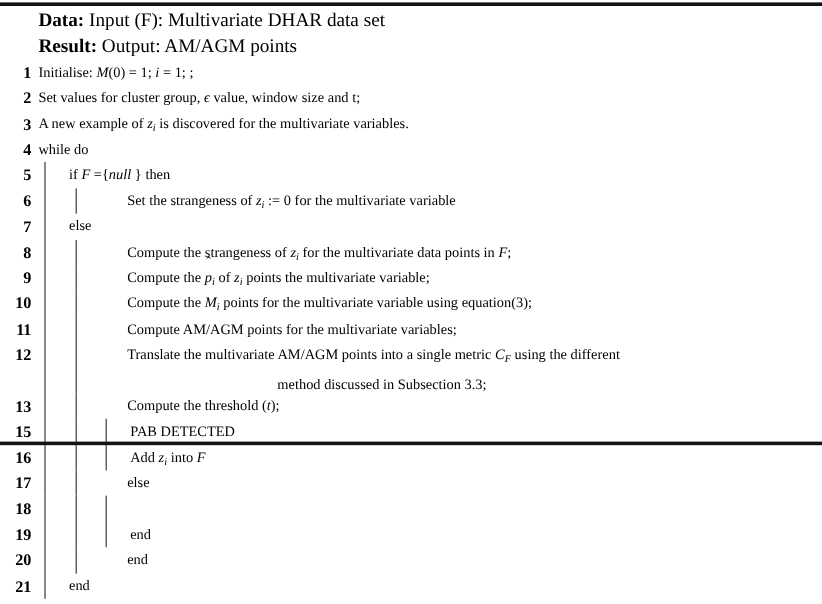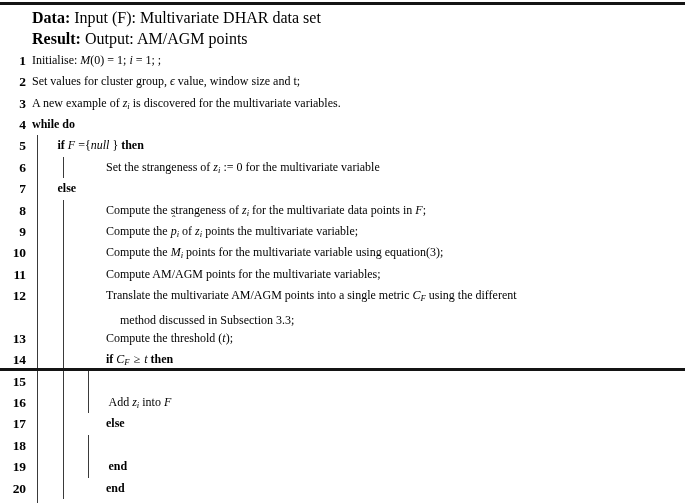--- a/index.html
+++ b/index.html
@@ -75,20 +75,21 @@
     padding-left: 6px;
     white-space: nowrap;
   }
   .body-text.wrap {
     white-space: normal;
     line-height: 21.4px;
   }
   .body-text .cont {
     display: block;
     padding-left: 14px;
+    text-align: center;
   }
 
   
   .ind0 { margin-left: 0px; }
   .ind1 { margin-left: 25.5px; }
   .ind2 { margin-left: 74px; }
   .ind3 { margin-left: 76.5px; }
 
   
   .vrule {
@@ -97,21 +98,21 @@
     width: 1.4px;
     background: #3a3a3a;
     height: 21.4px;
   }
   .vrule.tall { height: 42.8px; }
   .v1 { left: 37px; }
   .v2 { left: 62.5px; }
   .v3 { left: 88px; }
 
   .kw {
-    font-weight: bold;
+    font-weight: normal;
   }
   .mathvar {
     font-family: "Liberation Serif", "DejaVu Serif", serif;
     font-style: italic;
   }
   .mathit {
     font-style: italic;
   }
   .sub {
     font-size: 0.72em;
@@ -259,32 +260,27 @@
       <span class="body-text ind2 wrap"><span>Translate the multivariate AM/AGM points into a single metric </span><span class="mathvar">C</span><span class="subF">F</span><span> using the different</span><span class="cont">method discussed in Subsection 3.3;</span></span>
     </div>
 
     <div class="alg-row">
       <span class="vrule v1"></span>
       <span class="vrule v2"></span>
       <span class="lineno">13</span>
       <span class="body-text ind2"><span>Compute the threshold (</span><span class="mathvar">t</span><span>);</span></span>
     </div>
 
-    <div class="alg-row">
-      <span class="vrule v1"></span>
-      <span class="vrule v2"></span>
-      <span class="lineno">14</span>
-      <span class="body-text ind2"><span class="kw">if</span> <span class="mathvar">C</span><span class="subF">F</span><span class="op"> ≥ </span><span class="mathvar">t</span> <span class="kw">then</span></span>
-    </div>
 
     <div class="alg-row">
       <span class="vrule v1"></span>
       <span class="vrule v2"></span>
       <span class="vrule v3"></span>
       <span class="lineno">15</span>
+      <span class="body-text ind3">PAB DETECTED</span>
     </div>
 
     <div class="alg-row">
       <span class="vrule v1"></span>
       <span class="vrule v2"></span>
       <span class="vrule v3"></span>
       <span class="lineno">16</span>
       <span class="body-text ind3"><span>Add </span><span class="mathvar">z</span><span class="sub">i</span><span> into </span><span class="mathvar">F</span></span>
     </div>
 

